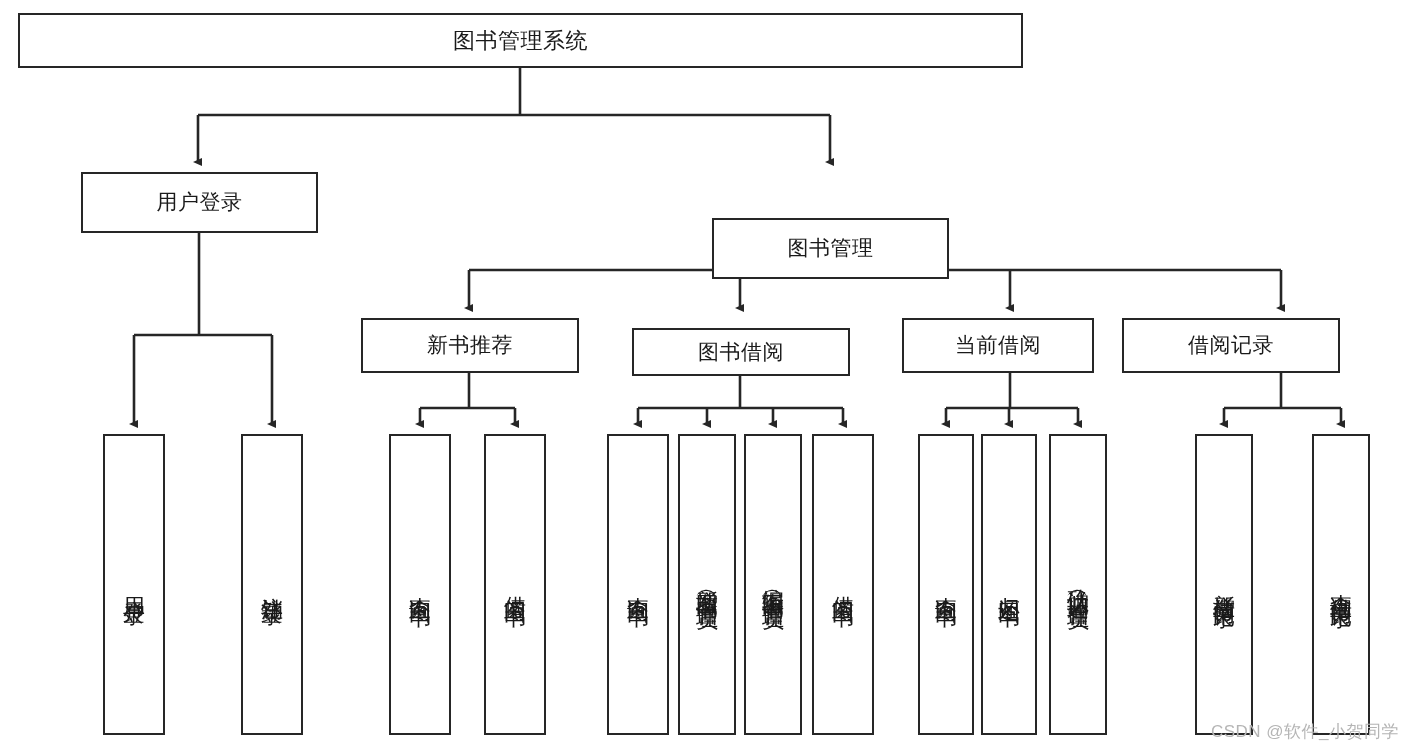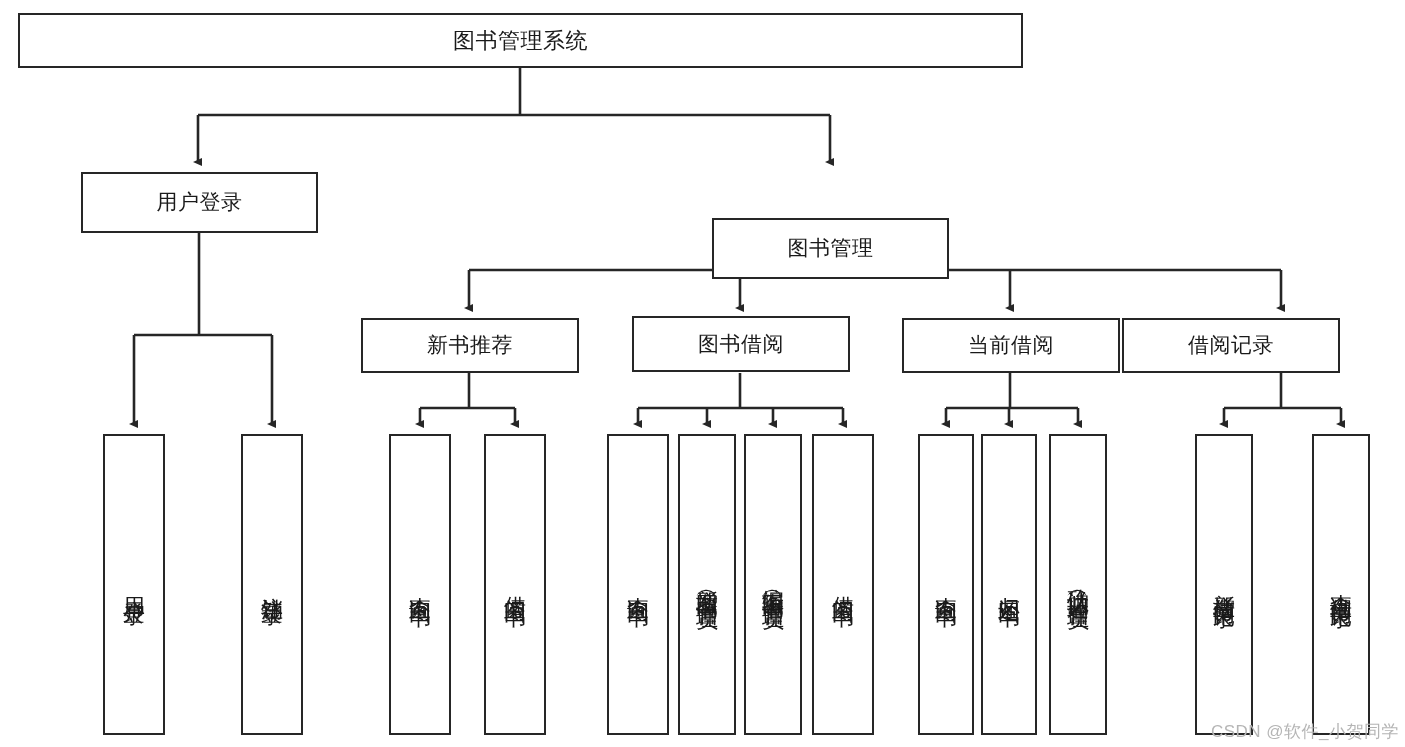--- a/index.html
+++ b/index.html
@@ -140,24 +140,24 @@
   <div class="node h-node" style="left:81px; top:172px; width:237px; height:61px;">
     <span class="node-label">用户登录</span>
   </div>
   <div class="node h-node" style="left:712px; top:172px; width:237px; height:61px;margin-top:46px;">
     <span class="node-label">图书管理</span>
   </div>
 
   <div class="node h-node" style="left:361px; top:318px; width:218px; height:55px;">
     <span class="node-label">新书推荐</span>
   </div>
-  <div class="node h-node" style="left:632px; top:316px; width:218px; height:56px;">
+  <div class="node h-node" style="left:632px; top:328px; width:218px; height:48px;">
     <span class="node-label">图书借阅</span>
   </div>
-  <div class="node h-node" style="left:902px; top:318px; width:218px; height:55px;">
+  <div class="node h-node" style="left:902px; top:318px; width:192px; height:55px;">
     <span class="node-label">当前借阅</span>
   </div>
   <div class="node h-node" style="left:1122px; top:318px; width:218px; height:55px;">
     <span class="node-label">借阅记录</span>
   </div>
 
   <div class="node v-node" style="left:103px; top:434px; width:62px; height:301px;">
     <span class="node-label">用户登录</span>
   </div>
   <div class="node v-node" style="left:241px; top:434px; width:62px; height:301px;">

